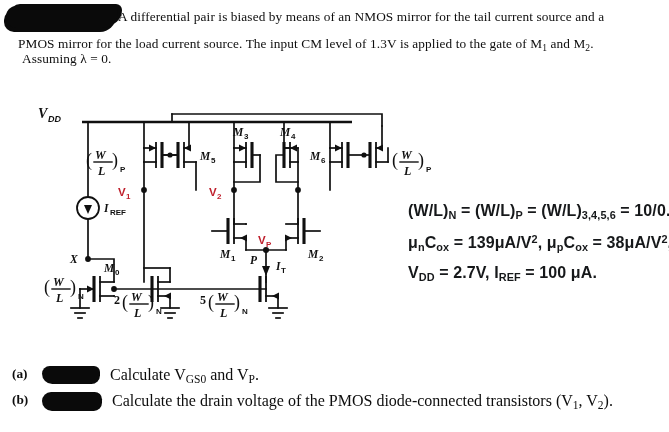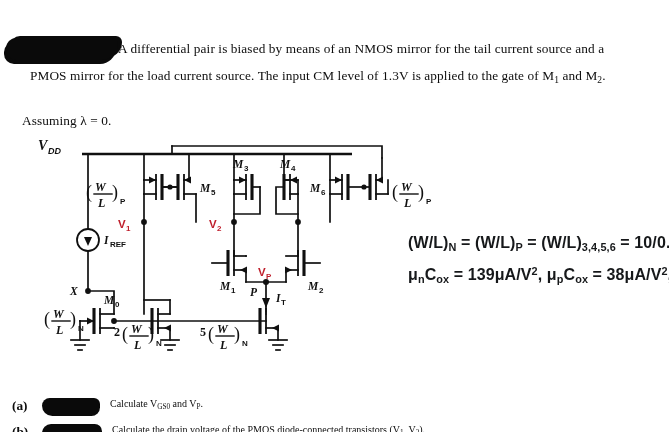--- a/index.html
+++ b/index.html
@@ -1,36 +1,36 @@
 <!DOCTYPE html>
 <html><head>
 <meta charset="utf-8">
 <style>
   html,body{margin:0;padding:0;background:#ffffff;}
   body{
     width:669px;height:432px;position:relative;overflow:hidden;
     font-family:"Liberation Serif", serif;
     color:#111111;
   }
-  .page{position:absolute;inset:0;margin-top:32px;}
+  .page{position:absolute;inset:0;}
 
   
   .stmt{position:absolute;left:0;top:0;width:669px;}
   .stmt .line{
     position:absolute;
     font-family:"Liberation Serif", serif;
     font-size:13.3px;
     line-height:15px;
     color:#0d0d0d;
     white-space:nowrap;
     letter-spacing:0.1px;
   }
   .l1{left:118px;top:9px;}
-  .l2{left:30px;top:36px;}
-  .l3{left:22px;top:81px;text-align:center;}
+  .l2{left:18px;top:36px;}
+  .l3{left:22px;top:51px;text-align:center;}
 
   .redact{
     position:absolute;
     background:#0a0a0a;
     border-radius:12px 10px 14px 8px;
   }
   .redact.r-top{left:6px;top:6px;width:112px;height:22px;
     border-radius:10px 6px 16px 10px;
     box-shadow:-2px 4px 0 0 #0a0a0a, 4px -2px 0 0 #0a0a0a;}
   .redact.r-a{left:42px;top:366px;width:58px;height:18px;border-radius:9px 7px 10px 12px;}
@@ -47,21 +47,21 @@
     font-size:16px;
     color:#16181a;
     margin-bottom:11.5px;
     white-space:nowrap;
     letter-spacing:0.1px;
   }
   .params .prow sub{font-size:0.68em;}
   .params .prow sup{font-size:0.68em;}
 
   
-  .qrow{position:absolute;font-size:10px;white-space:nowrap;color:#0d0d0d;}
+  .qrow{position:absolute;font-size:16px;white-space:nowrap;color:#0d0d0d;}
   .qlab{position:absolute;font-weight:bold;font-size:13.3px;color:#0d0d0d;}
   .qa-lab{left:12px;top:366px;}
   .qb-lab{left:12px;top:392px;}
   .qa-txt{left:110px;top:366px;}
   .qb-txt{left:112px;top:392px;}
 
   
   .schem{position:absolute;left:52px;top:104px;width:356px;height:246px;}
   svg{display:block;overflow:visible;}
   .wire{stroke:#101010;stroke-width:1.7;fill:none;stroke-linecap:square;}
@@ -350,20 +350,21 @@
 
       <text class="lbl-up" x="-14" y="14" style="font-family:'Liberation Serif',serif;font-style:italic;font-weight:bold;font-size:14px;">V</text>
       <text class="sub-s" x="-4" y="18" style="font-style:italic;font-size:9px;">DD</text>
 
     </svg>
   </div>
 
   <div class="params">
     <div class="prow">(W/L)<sub>N</sub> = (W/L)<sub>P</sub> = (W/L)<sub>3,4,5,6</sub> = 10/0.5,</div>
     <div class="prow">μ<sub>n</sub>C<sub>ox</sub> = 139μA/V<sup>2</sup>, μ<sub>p</sub>C<sub>ox</sub> = 38μA/V<sup>2</sup>,</div>
+    <div class="prow">V<sub>DD</sub> = 2.7V, I<sub>REF</sub> = 100 μA.</div>
   </div>
 
   <div class="qlab qa-lab">(a)</div>
   <div class="redact r-a"></div>
   <div class="qrow qa-txt">Calculate V<sub>GS0</sub> and V<sub>P</sub>.</div>
 
   <div class="qlab qb-lab">(b)</div>
   <div class="redact r-b"></div>
   <div class="qrow qb-txt">Calculate the drain voltage of the PMOS diode-connected transistors (V<sub>1</sub>, V<sub>2</sub>).</div>
 

